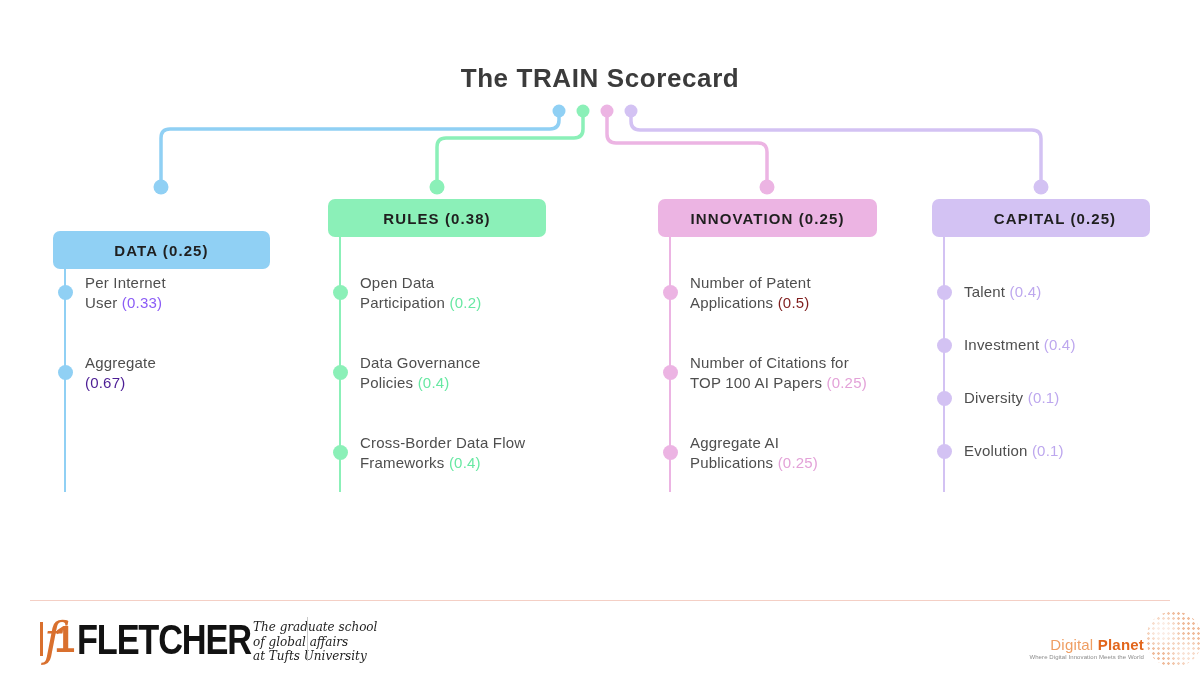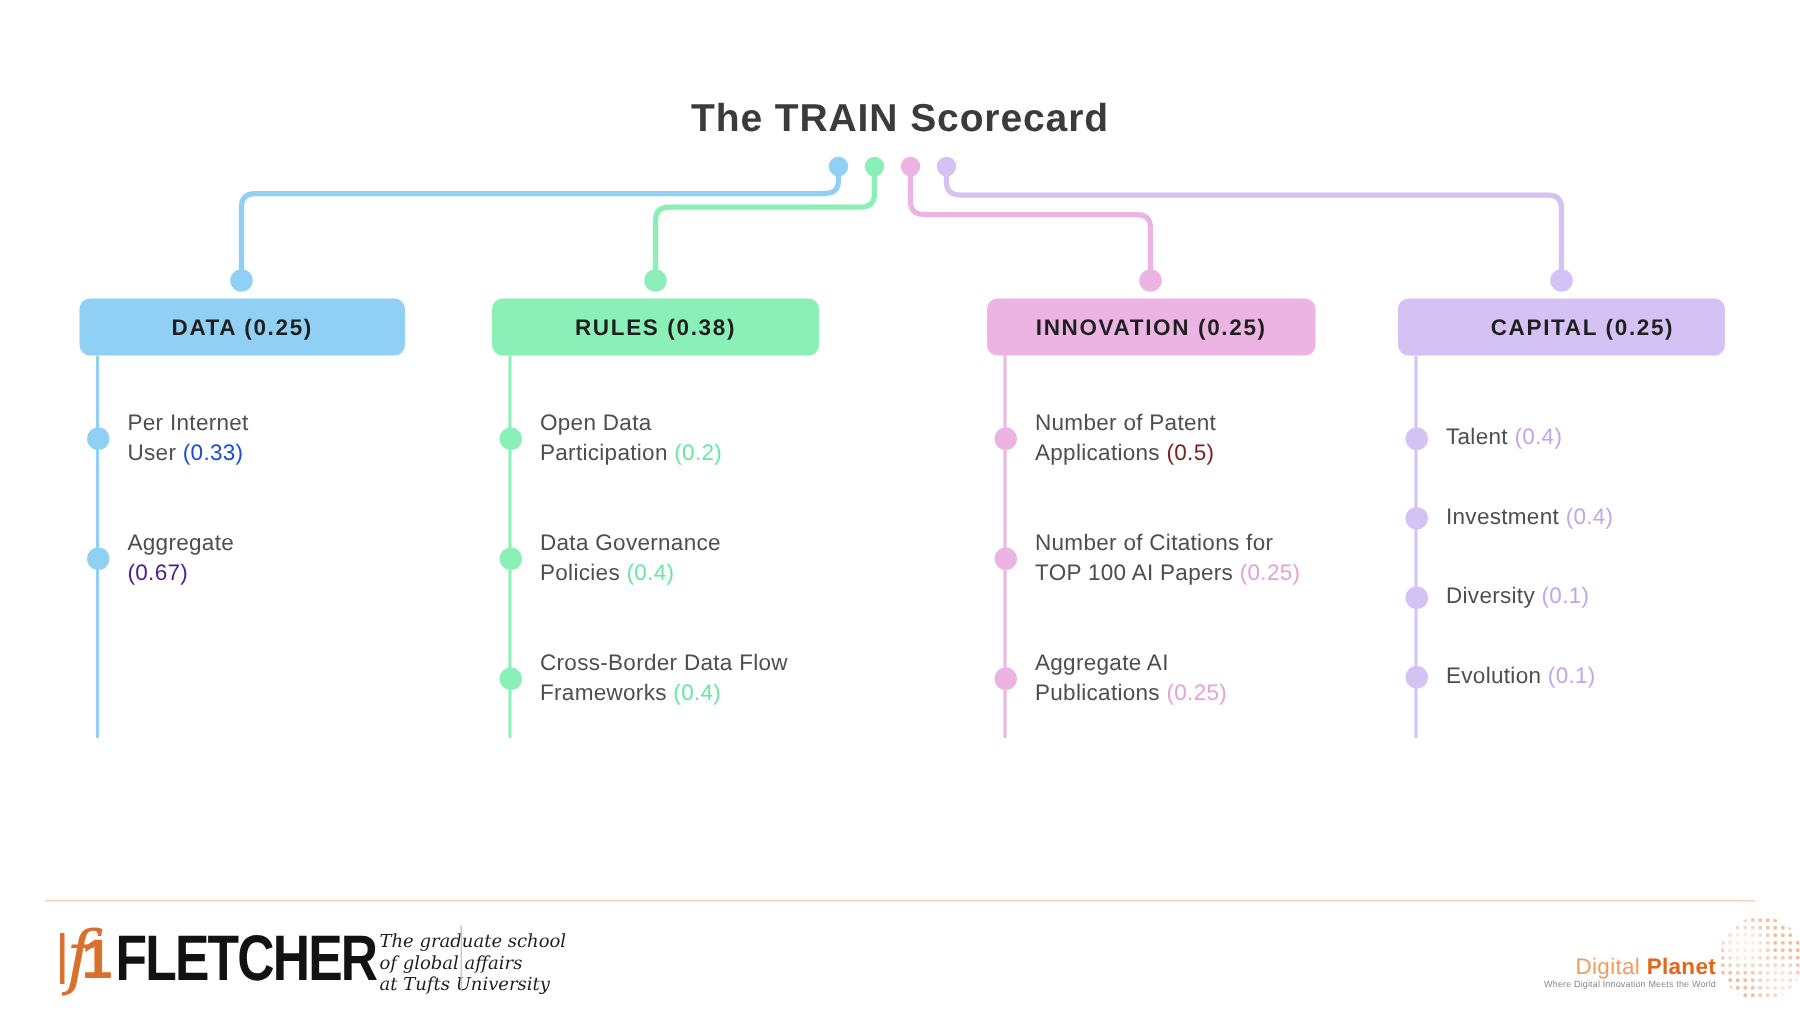--- a/index.html
+++ b/index.html
@@ -188,26 +188,26 @@
     <circle cx="583" cy="111" r="6.5" fill="#8bf0b8"></circle>
     <circle cx="607" cy="111" r="6.5" fill="#ecb4e3"></circle>
     <circle cx="631" cy="111" r="6.5" fill="#d3c2f3"></circle>
     <circle cx="161" cy="187" r="7.5" fill="#90d0f4"></circle>
     <circle cx="437" cy="187" r="7.5" fill="#8bf0b8"></circle>
     <circle cx="767" cy="187" r="7.5" fill="#ecb4e3"></circle>
     <circle cx="1041" cy="187" r="7.5" fill="#d3c2f3"></circle>
   </svg>
 
   <div class="col col-data">
-    <div class="cat-box" style="background-color: rgb(144, 208, 244);">DATA (0.25)</div>
+    <div class="cat-box" style="background-color: rgb(144, 208, 244); margin-top: 32px;">DATA (0.25)</div>
     <div class="vline" style="background-color: rgb(144, 208, 244);"></div>
     <div class="item" style="top:93px">
       <span class="dot" style="background-color: rgb(144, 208, 244);"></span>
       <div class="itext"><span class="iname">Per Internet
-User</span> <span class="iweight" style="color: #1d4ed8;">(0.33)</span></div>
+User</span> <span class="iweight" style="color: #8b5cf6;">(0.33)</span></div>
     </div>
     <div class="item" style="top:173px">
       <span class="dot" style="background-color: rgb(144, 208, 244);"></span>
       <div class="itext"><span class="iname">Aggregate
 </span> <span class="iweight" style="color: #4c1d95;">(0.67)</span></div>
     </div>
   </div>
 
   <div class="col col-rules">
     <div class="cat-box" style="background-color: rgb(139, 240, 184);">RULES (0.38)</div>

